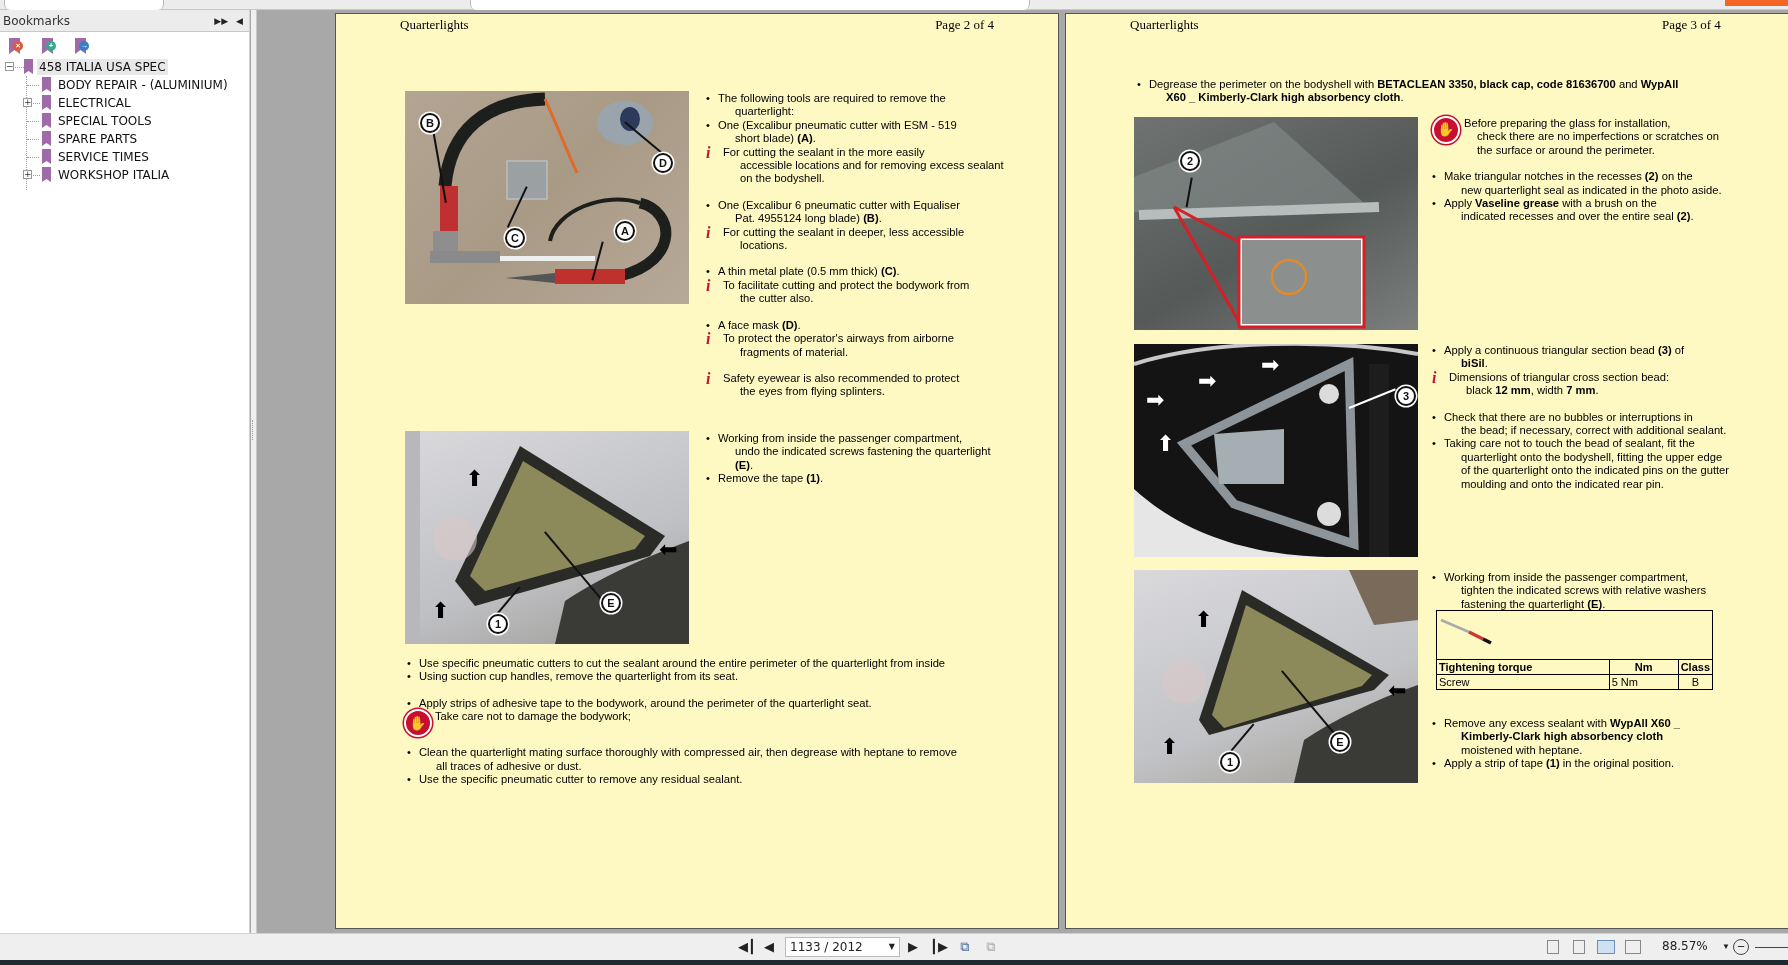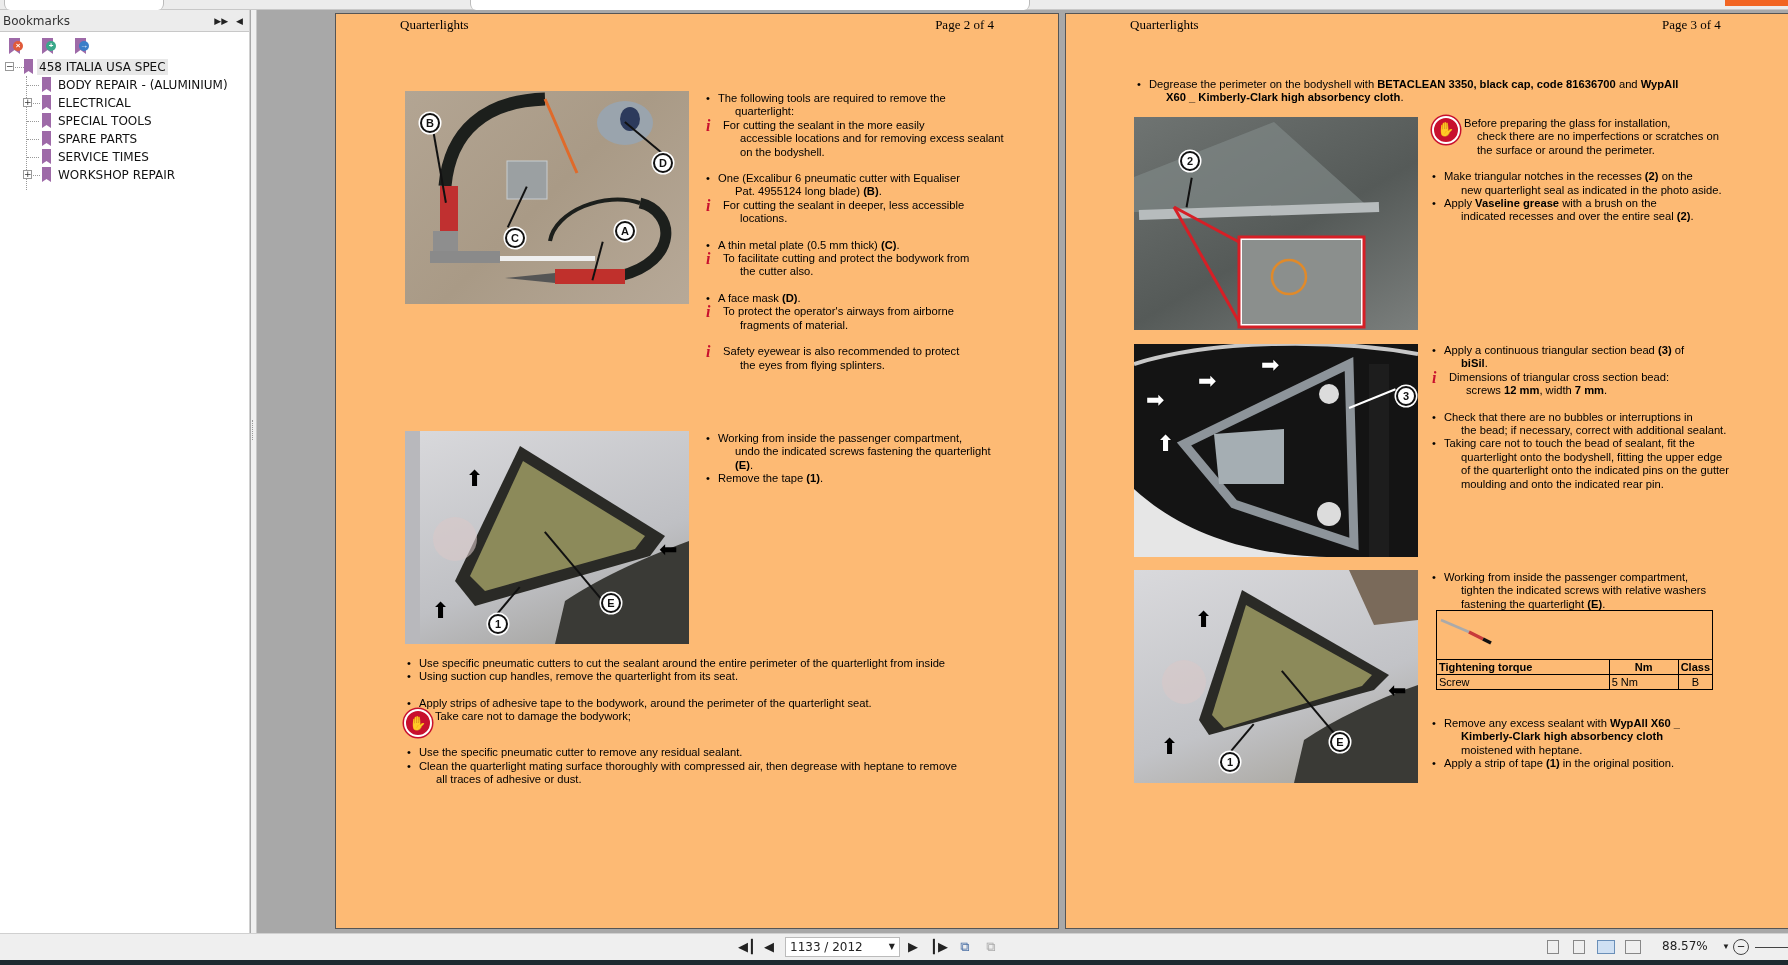--- a/index.html
+++ b/index.html
@@ -21,21 +21,21 @@
   .tree-row .exp { position: absolute; width: 9px; height: 9px; border: 1px solid #999; background: #fff; font-size: 9px; line-height: 7px; text-align: center; color: #333; }
   .tree-row .bm { position: absolute; top: 1px; width: 9px; height: 15px; background: #9e6aa8; clip-path: polygon(0 0,100% 0,100% 100%,50% 80%,0 100%); }
   .tree-row .label { position: absolute; white-space: nowrap; padding: 1px 2px; }
   .tree-row .label.sel { background: #e8e8e8; }
   .dots-v { position: absolute; border-left: 1px dotted #999; }
   .dots-h { position: absolute; border-top: 1px dotted #999; width: 12px; }
   .splitter { position: absolute; left: 251px; top: 10px; width: 6px; height: 923px; background: #f0f0f0; border-right: 1px solid #c8c8c8; }
   .splitter .grip { position: absolute; left: 1px; top: 410px; width: 3px; height: 20px; border-left: 1px dotted #999; }
 
   
-  .page { position: absolute; top: 13px; background: #fdba74; border: 1px solid #555; overflow: hidden; color: #000; }
+  .page { position: absolute; top: 13px; background: #fef9c3; border: 1px solid #555; overflow: hidden; color: #000; }
   .page-left { left: 335px; width: 724px; height: 916px; }
   .page-right { left: 1065px; width: 730px; height: 916px; }
   .pg-hdr { position: absolute; top: 3px; font-family: "Liberation Serif", serif; font-size: 13px; }
   .txt { position: absolute; font-family: "Liberation Sans", sans-serif; font-size: 11.2px; line-height: 13.4px; color: #000; }
   .bul { position: relative; padding-left: 12px; }
   .bul::before { content: "\2022"; position: absolute; left: 0; top: 0; }
   .bul .cont { padding-left: 17px; display: block; }
   .note { position: relative; padding-left: 17px; }
   .note .ic { position: absolute; left: 0; top: 0; color: #c8102e; font-family: "Liberation Serif", serif; font-style: italic; font-weight: bold; font-size: 16px; line-height: 14px; }
   .note .cont { padding-left: 17px; display: block; }
@@ -127,21 +127,21 @@
     </div>
     <div class="tree-row">
       <span class="dots-h" style="left:27px;top:9px;"></span>
       <span class="bm" style="left:42px;"></span>
       <span class="label" style="left:56px;">SERVICE TIMES</span>
     </div>
     <div class="tree-row">
       <span class="exp" style="left:23px;top:4px;">+</span>
       <span class="dots-h" style="left:33px;top:9px;width:7px;"></span>
       <span class="bm" style="left:42px;"></span>
-      <span class="label" style="left:56px;">WORKSHOP REPAIR</span>
+      <span class="label" style="left:56px;">WORKSHOP ITALIA</span>
     </div>
   </div>
 </div>
 <div class="splitter">
     <div class="grip"></div>
   </div>
 
 <div class="page page-left">
   <div class="pg-hdr" style="left:64px;">Quarterlights</div>
   <div class="pg-hdr" style="right:64px;">Page 2 of 4</div>
@@ -167,20 +167,21 @@
     <span class="leader" style="left:220px;top:30px;width:50px;transform:rotate(40deg);"></span>
     <span class="callout" style="left:248px;top:62px;">D</span>
     <span class="leader" style="left:122px;top:95px;width:45px;transform:rotate(115deg);"></span>
     <span class="callout" style="left:100px;top:137px;">C</span>
     <span class="leader" style="left:198px;top:150px;width:40px;transform:rotate(105deg);"></span>
     <span class="callout" style="left:210px;top:130px;">A</span>
   </div>
 
   <div class="txt" style="left:370px;top:78px;width:300px;">
     <div class="bul"><span>The following tools are required to remove the</span><span class="cont">quarterlight:</span></div>
+    <div class="bul"><span>One (Excalibur pneumatic cutter with ESM - 519</span><span class="cont"><span>short blade)</span> <b>(A)</b>.</span></div>
     <div class="note"><span class="ic">i</span><span>For cutting the sealant in the more easily</span><span class="cont">accessible locations and for removing excess sealant on the bodyshell.</span></div>
     <div class="gap"></div>
     <div class="bul"><span>One (Excalibur 6 pneumatic cutter with Equaliser</span><span class="cont"><span>Pat. 4955124 long blade)</span> <b>(B)</b>.</span></div>
     <div class="note"><span class="ic">i</span><span>For cutting the sealant in deeper, less accessible</span><span class="cont">locations.</span></div>
     <div class="gap"></div>
     <div class="bul"><span>A thin metal plate (0.5 mm thick)</span> <b>(C)</b>.</div>
     <div class="note"><span class="ic">i</span><span>To facilitate cutting and protect the bodywork from</span><span class="cont">the cutter also.</span></div>
     <div class="gap"></div>
     <div class="bul"><span>A face mask</span> <b>(D)</b>.</div>
     <div class="note"><span class="ic">i</span><span>To protect the operator's airways from airborne</span><span class="cont">fragments of material.</span></div>
@@ -210,22 +211,22 @@
     <div class="bul"><span>Remove the tape</span> <b>(1)</b>.</div>
   </div>
 
   <div class="txt" style="left:71px;top:643px;width:600px;">
     <div class="bul"><span>Use specific pneumatic cutters to cut the sealant around the entire perimeter of the quarterlight from inside</span></div>
     <div class="bul"><span>Using suction cup handles, remove the quarterlight from its seat.</span></div>
     <div class="gap"></div>
     <div class="bul"><span>Apply strips of adhesive tape to the bodywork, around the perimeter of the quarterlight seat.</span></div>
     <div class="stop" style="height:30px;"><span class="stopic" style="left:-3px;">✋</span><span>Take care not to damage the bodywork;</span></div>
     <div class="gap" style="height:6px;"></div>
+    <div class="bul"><span>Clean the quarterlight mating surface thoroughly with compressed air, then degrease with heptane to remove</span><span class="cont">all traces of adhesive or dust.</span></div>
     <div class="bul"><span>Use the specific pneumatic cutter to remove any residual sealant.</span></div>
-    <div class="bul"><span>Clean the quarterlight mating surface thoroughly with compressed air, then degrease with heptane to remove</span><span class="cont">all traces of adhesive or dust.</span></div>
   </div>
 </div>
 
 <div class="page page-right">
   <div class="pg-hdr" style="left:64px;">Quarterlights</div>
   <div class="pg-hdr" style="left:596px;">Page 3 of 4</div>
 
   <div class="txt" style="left:71px;top:64px;width:600px;">
     <div class="bul"><span>Degrease the perimeter on the bodyshell with</span> <b>BETACLEAN 3350, black cap, code 81636700</b> <span>and</span> <b>WypAll</b><span class="cont"><b>X60 _ Kimberly-Clark high absorbency cloth</b><span>.</span></span></div>
   </div>
@@ -264,21 +265,21 @@
     <span class="arrow-w" style="left:12px;top:45px;transform:rotate(45deg);">⬈</span>
     <span class="arrow-w" style="left:64px;top:26px;transform:rotate(45deg);">⬈</span>
     <span class="arrow-w" style="left:127px;top:10px;transform:rotate(45deg);">⬈</span>
     <span class="arrow-w" style="left:22px;top:88px;transform:rotate(-45deg);">⬈</span>
     <span class="leader" style="left:215px;top:63px;width:50px;transform:rotate(-22deg);background:#fff;"></span>
     <span class="callout" style="left:262px;top:42px;">3</span>
   </div>
 
   <div class="txt" style="left:366px;top:330px;width:300px;">
     <div class="bul"><span>Apply a continuous triangular section bead</span> <b>(3)</b> <span>of</span><span class="cont"><b>biSil</b>.</span></div>
-    <div class="note"><span class="ic">i</span><span>Dimensions of triangular cross section bead:</span><span class="cont"><span>screws</span> <b>12 mm</b><span>, width</span> <b>7 mm</b>.</span></div>
+    <div class="note"><span class="ic">i</span><span>Dimensions of triangular cross section bead:</span><span class="cont"><span>black</span> <b>12 mm</b><span>, width</span> <b>7 mm</b>.</span></div>
     <div class="gap"></div>
     <div class="bul"><span>Check that there are no bubbles or interruptions in</span><span class="cont">the bead; if necessary, correct with additional sealant.</span></div>
     <div class="bul"><span>Taking care not to touch the bead of sealant, fit the</span><span class="cont">quarterlight onto the bodyshell, fitting the upper edge of the quarterlight onto the indicated pins on the gutter moulding and onto the indicated rear pin.</span></div>
   </div>
 
   <div class="photo" style="left:68px;top:556px;width:284px;height:213px;background:linear-gradient(160deg,#d9d9dc 0%,#c2c3c7 60%,#a29e94 100%);">
     <svg width="284" height="213" viewBox="0 0 284 213">
       <polygon points="65,150 108,20 255,105 240,120 75,165" fill="#2a2a26"></polygon>
       <polygon points="78,145 112,35 238,105 228,116 90,158" fill="#8c8a5a"></polygon>
       <path d="M170 170 C200 150, 240 130, 284 115 L284 213 L160 213 Z" fill="#3a3a36"></path>

